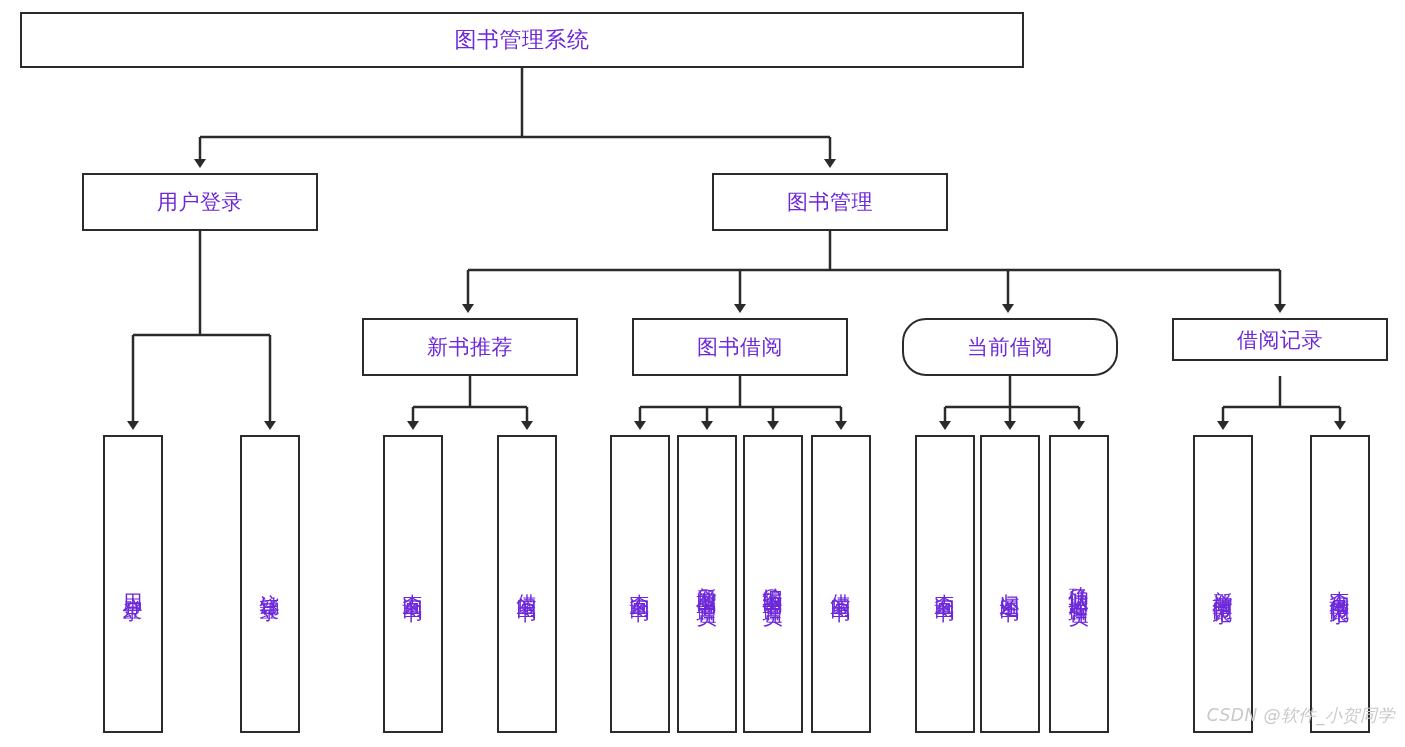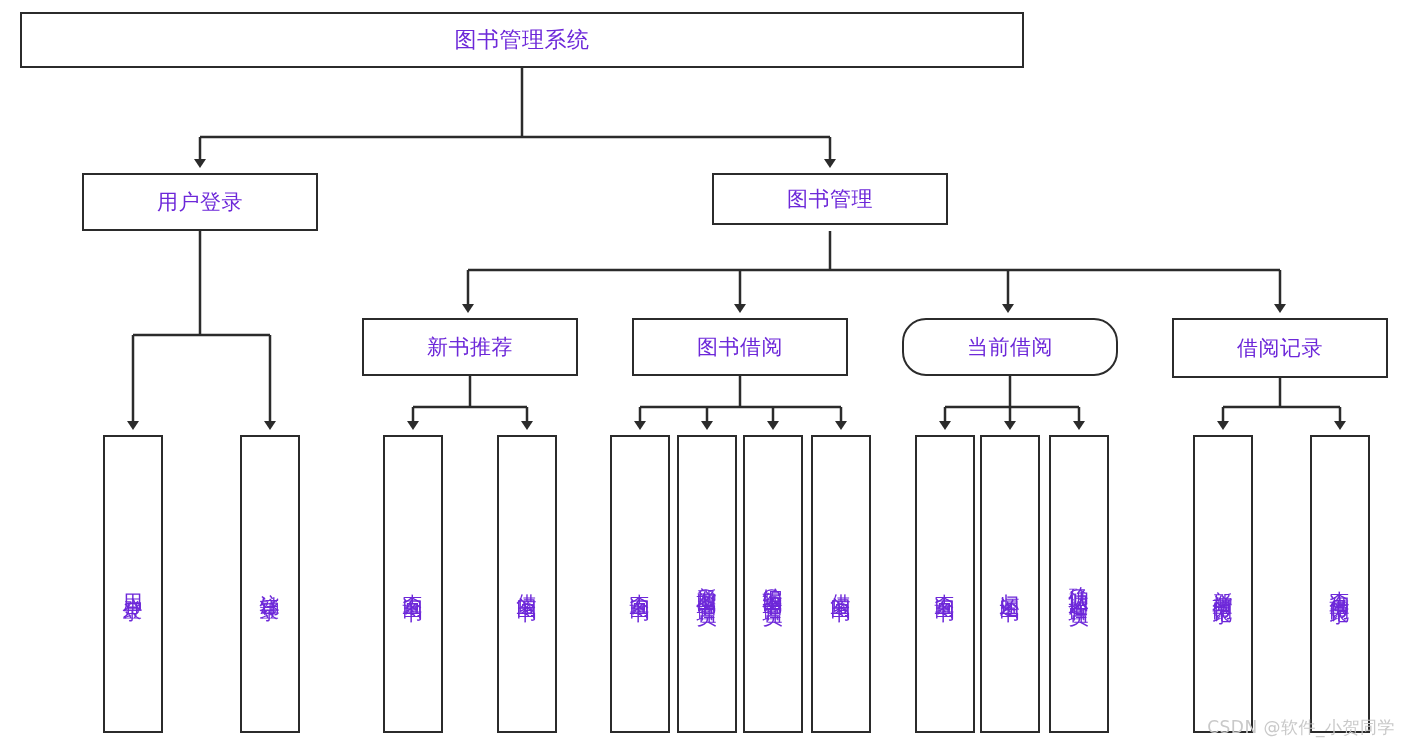--- a/index.html
+++ b/index.html
@@ -49,25 +49,26 @@
     letter-spacing: 3px;
     line-height: 1;
     white-space: nowrap;
   }
   .node.root {
     font-size: 22px;
   }
   #watermark {
     position: absolute;
     right: 10px;
-    bottom: 8px;
+    bottom: 20px;
     color: #c9c9c9;
     font-size: 17px;
     white-space: nowrap;
     letter-spacing: 0.5px;
+    font-style: italic;
   }
 </style>
 </head>
 <body>
 
 <div id="canvas">
 
   <svg id="edges" viewBox="0 0 1405 747" xmlns="http://www.w3.org/2000/svg">
     <defs>
       <marker id="arrow" markerWidth="10" markerHeight="12" refX="1" refY="6" orient="auto" markerUnits="userSpaceOnUse">
@@ -120,37 +121,37 @@
   </svg>
 
   <div class="node h root" style="left:20px; top:12px; width:1004px; height:56px;">
     <span>图书管理系统</span>
   </div>
 
   <div class="node h" style="left:82px; top:173px; width:236px; height:58px;">
     <span>用户登录</span>
   </div>
 
-  <div class="node h" style="left:712px; top:173px; width:236px; height:52px;text-align:right;">
+  <div class="node h" style="left:712px; top:173px; width:236px; height:58px;text-align:right;">
     <span>图书管理</span>
   </div>
 
   <div class="node h" style="left:632px; top:318px; width:216px; height:58px;">
     <span>图书借阅</span>
   </div>
 
   <div class="node h" style="left:362px; top:318px; width:216px; height:58px;">
     <span>新书推荐</span>
   </div>
 
   <div class="node h" style="left:902px; top:318px; width:216px; height:58px;border-radius:24px;">
     <span>当前借阅</span>
   </div>
 
-  <div class="node h" style="left:1172px; top:318px; width:216px; height:60px;">
+  <div class="node h" style="left:1172px; top:318px; width:216px; height:43px;">
     <span>借阅记录</span>
   </div>
 
   <div class="node v" style="left:103px; top:435px; width:60px; height:298px;">
     <span class="vlabel">用户登录</span>
   </div>
   <div class="node v" style="left:240px; top:435px; width:60px; height:298px;">
     <span class="vlabel">注销登录</span>
   </div>
 

